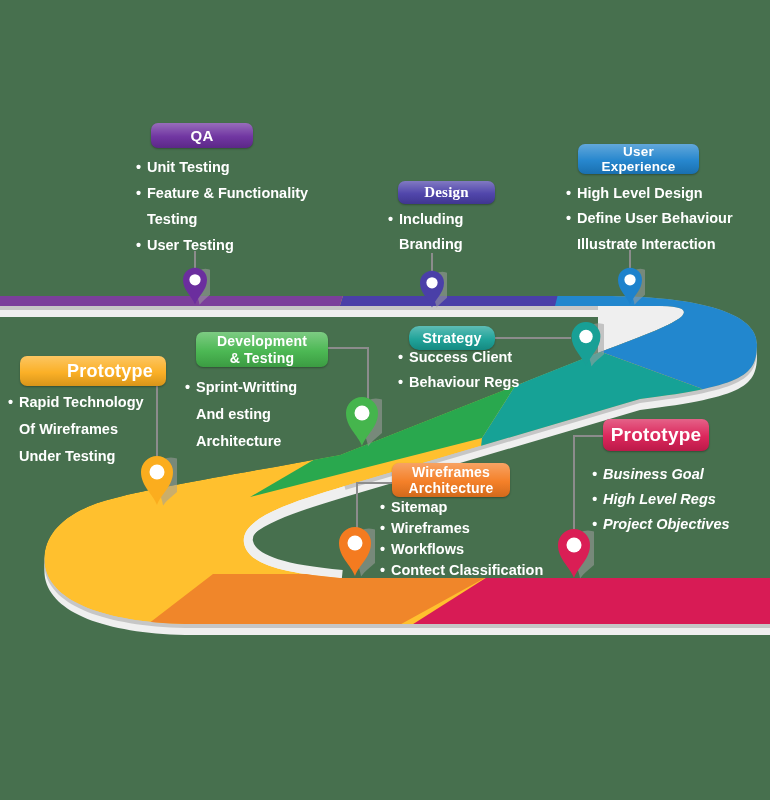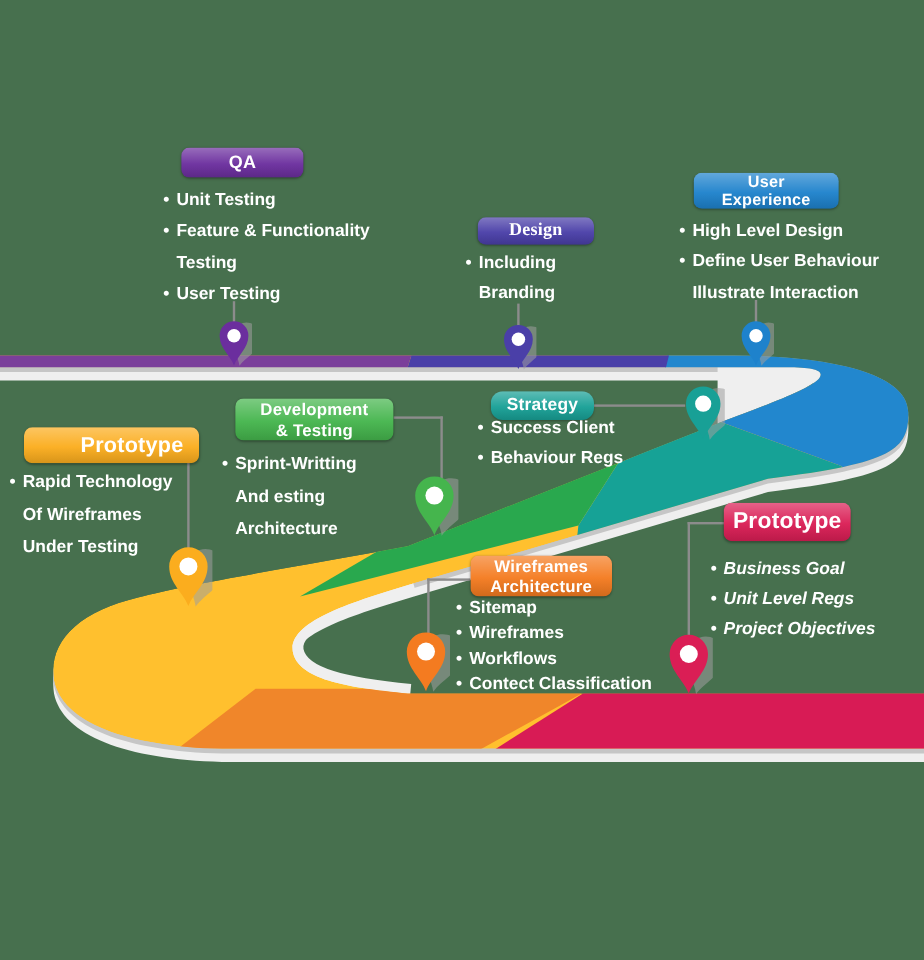--- a/index.html
+++ b/index.html
@@ -164,21 +164,21 @@
     <div class="line b">Behaviour Regs</div>
   </div>
   <div class="list list-ia">
     <div class="line b">Sitemap</div>
     <div class="line b">Wireframes</div>
     <div class="line b">Workflows</div>
     <div class="line b">Contect Classification</div>
   </div>
   <div class="list list-discovery">
     <div class="line b">Business Goal</div>
-    <div class="line b">Unit Level Regs</div>
+    <div class="line b">High Level Regs</div>
     <div class="line b">Project Objectives</div>
   </div>
 
   <svg class="pin pin-qa" viewBox="0 0 40 52">
     <path opacity="0.55" transform="rotate(14 20 50) translate(6,-1)" d="M20,50 C16,39 4,31 4,17 A16,16 0 1,1 36,17 C36,31 24,39 20,50 Z" fill="#9E9E9E"></path>
     <path d="M20,50 C16,39 4,31 4,17 A16,16 0 1,1 36,17 C36,31 24,39 20,50 Z" fill="#6B2E9E"></path>
     <circle cx="20" cy="17" r="7.5" fill="#fff"></circle>
   </svg>
   <svg class="pin pin-design" viewBox="0 0 40 52">
     <path opacity="0.55" transform="rotate(14 20 50) translate(6,-1)" d="M20,50 C16,39 4,31 4,17 A16,16 0 1,1 36,17 C36,31 24,39 20,50 Z" fill="#9E9E9E"></path>

